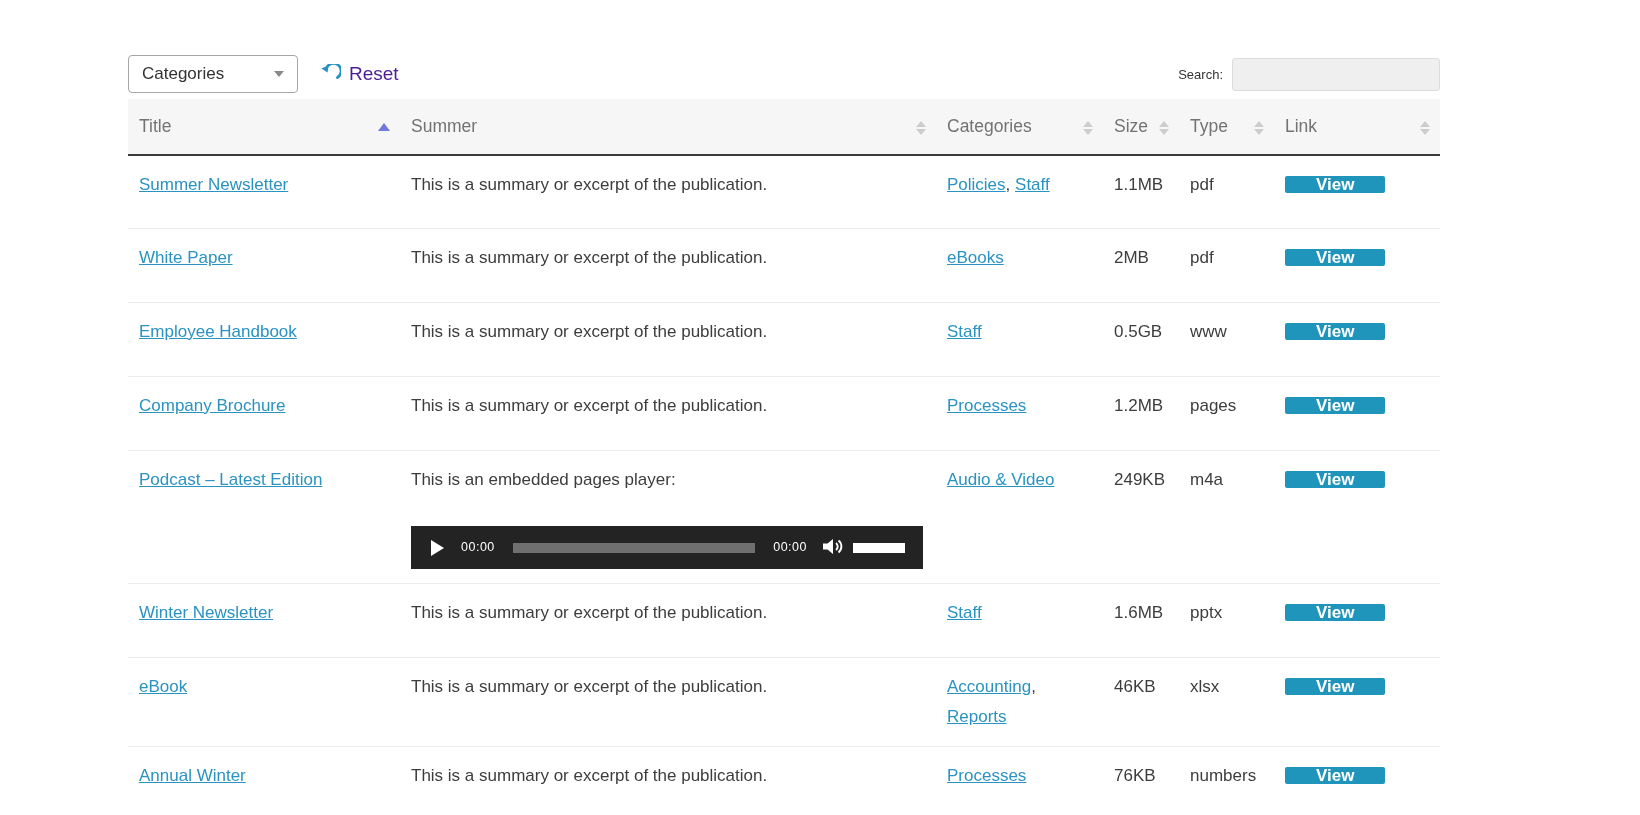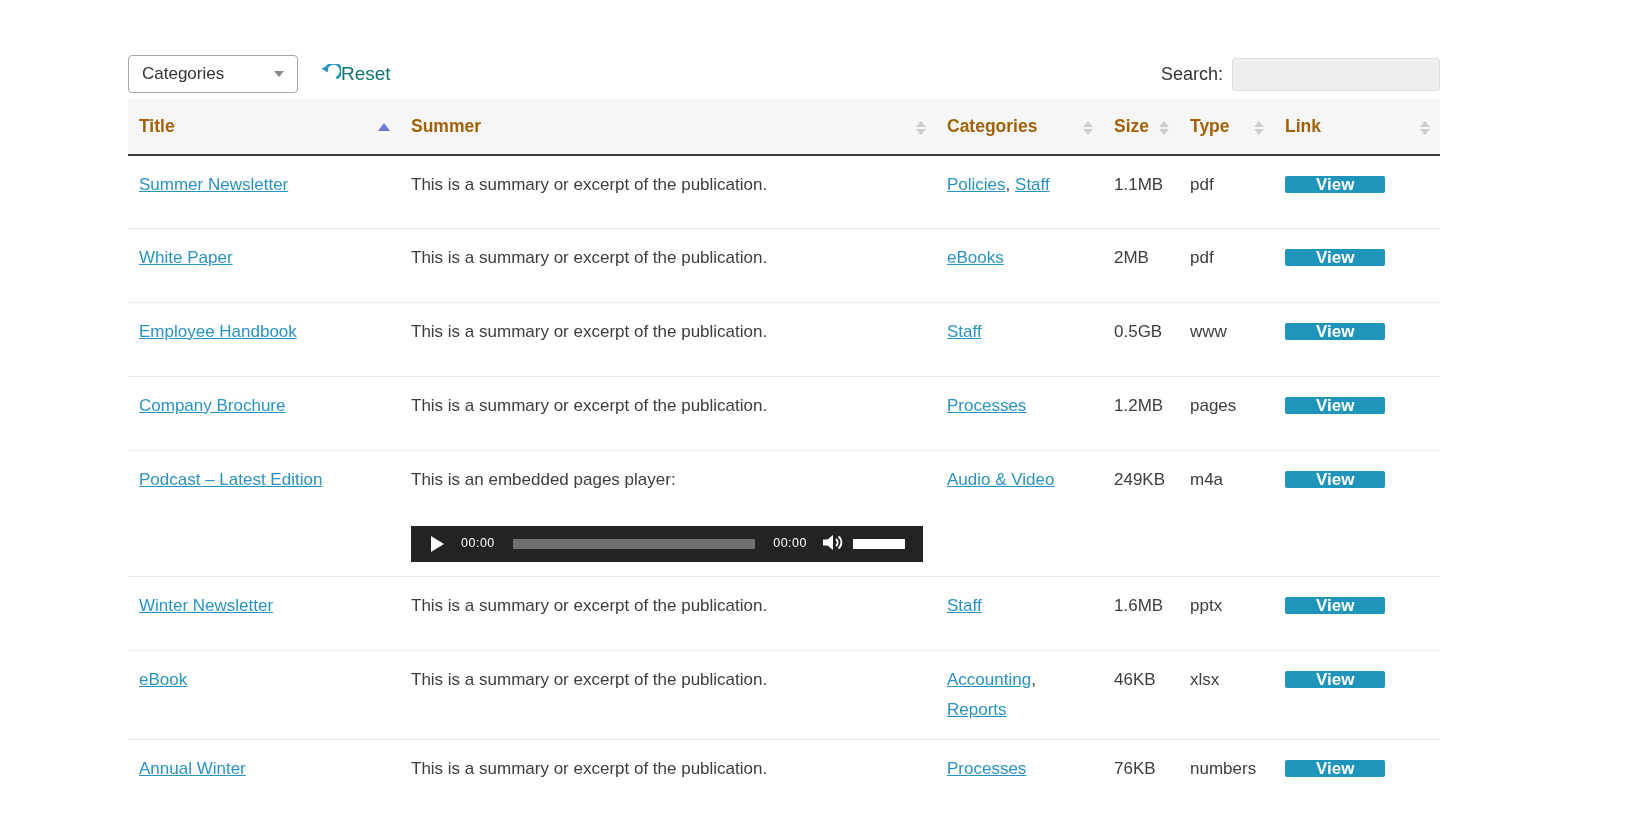--- a/index.html
+++ b/index.html
@@ -17,38 +17,38 @@
     width:170px; height:38px; background:#fff;
     border:1px solid #a6a6a6; border-radius:4px;
     display:flex; align-items:center; justify-content:space-between;
     padding:0 13px; font-size:17px; color:#333; cursor:pointer;
   }
   .select-box + .select-box { margin-left:7px; width:168px; }
   .chev {
     width:0; height:0; border-left:5px solid transparent;
     border-right:5px solid transparent; border-top:6px solid #8a8a8a;
   }
-  .reset { margin-left:22px; display:flex; align-items:center; 
-    color:#0f766e; font-size:19px; cursor:pointer; text-decoration:none; }
+  .reset { margin-left:22px; display:flex; align-items:center; gap:8px;
+    color:#4c1d95; font-size:19px; cursor:pointer; text-decoration:none; }
   .reset svg { display:block; }
   .tb-spacer { flex:1; }
   .search-wrap { display:flex; align-items:center; }
-  .search-wrap label { font-size:18px; color:#333; margin-right:9px; }
+  .search-wrap label { font-size:13px; color:#333; margin-right:9px; }
   .search-wrap input {
     width:208px; height:33px; background:#efefef; border:1px solid #dcdcdc;
     border-radius:3px; font-size:16px; padding:0 8px; color:#333; outline:none;
   }
   
   table.doc-table {
     position:absolute; left:128px; top:72px; width:1312px;
     border-collapse:collapse; table-layout:fixed;
   }
   thead th {
-    background:#f6f6f6; text-align:left; font-size:17.5px; font-weight:bold;
-    color:#a16207; padding:17px 11px; border-bottom:2px solid #3a3a3a;
+    background:#f6f6f6; text-align:left; font-size:17.5px; font-weight:normal;
+    color:#737373; padding:17px 11px; border-bottom:2px solid #3a3a3a;
     position:relative; cursor:pointer;
   }
   tbody td {
     padding:14px 11px; font-size:17px; color:#3d3d3d; vertical-align:top;
     border-bottom:1px solid #ececec; line-height:1.75; background:#fff;
   }
   tr.r-last td { border-bottom:2px solid #969696; }
   tr.h73 { height:73px; } tr.h74 { height:74px; } tr.h122 { height:122px; }
   tr.h80 { height:80px; } tr.h110 { height:110px; }
   a.cell-link { color:#2a93c1; }
@@ -64,21 +64,21 @@
   .sort-both .up { border-bottom:6px solid #cdcdcd; margin-bottom:2px; }
   .sort-both .dn { border-top:6px solid #cdcdcd; }
   
   .view-btn {
     display:inline-block; background:#2095bb; color:#fff; font-weight:bold;
     font-size:17px; line-height:1; padding:0 31px; border-radius:2px;
     text-decoration:none; cursor:pointer; margin-top:-1px;
   }
   
   .audio-player {
-    margin-top:32px; width:512px; height:36px; background:#232323;
+    margin-top:32px; width:512px; height:43px; background:#232323;
     display:flex; align-items:center; padding:0 18px 0 20px;
   }
   .ap-play { background:none; border:none; cursor:pointer; padding:0; display:flex; }
   .play-tri { width:0; height:0; border-top:8px solid transparent;
     border-bottom:8px solid transparent; border-left:13px solid #fff; }
   .ap-time { color:#fff; font-size:12.5px; letter-spacing:.5px; margin:0 0 0 17px; }
   .ap-seek { flex:1; height:10px; background:#6f6f6f; margin:0 18px; cursor:pointer; }
   .ap-mute { display:flex; margin:0 9px 0 16px; cursor:pointer; background:none; border:none; padding:0; }
   .ap-volume { width:52px; height:10px; background:#ffffff; cursor:pointer; }
 </style>

